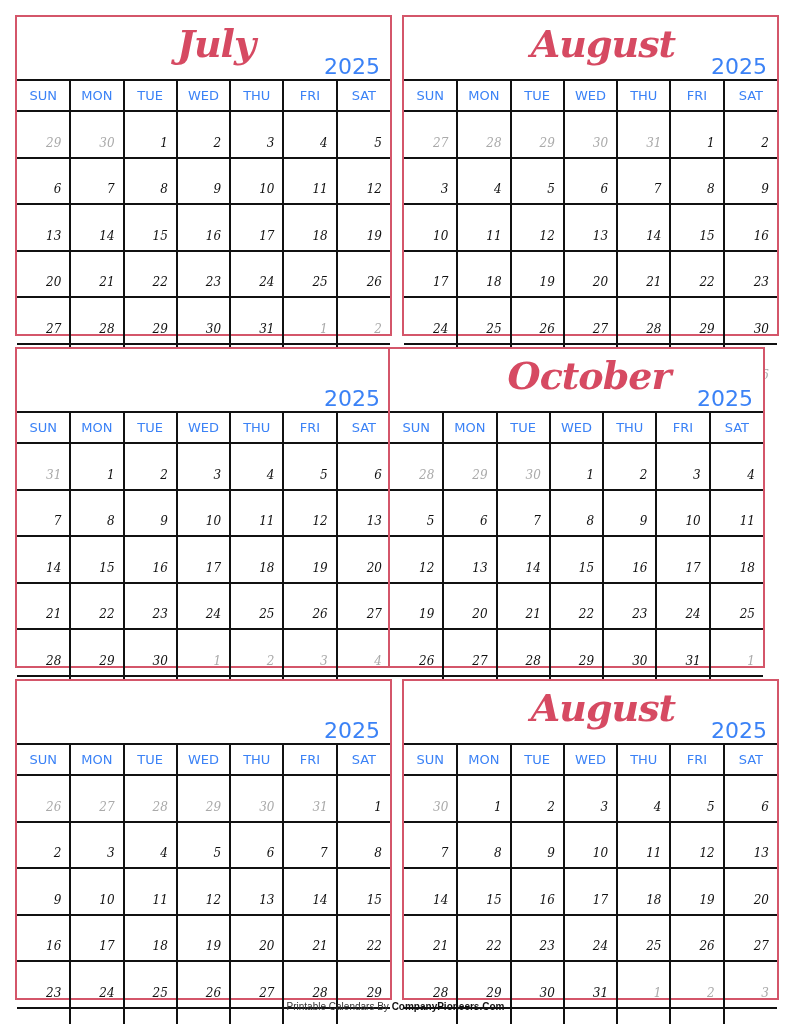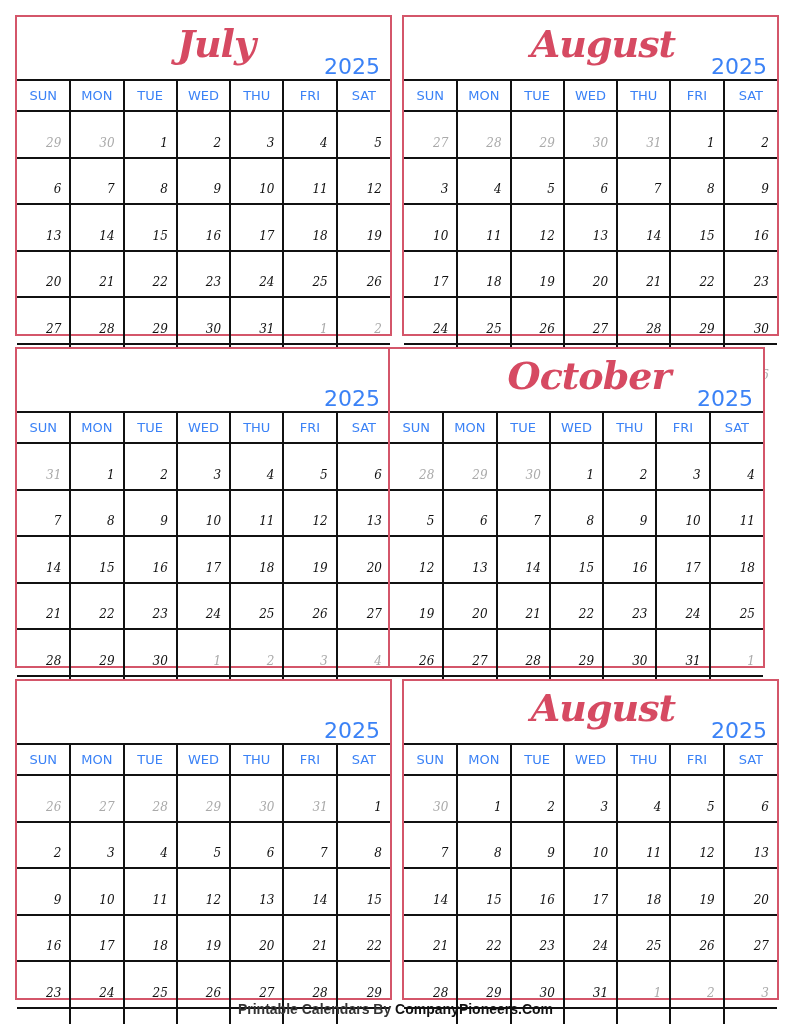--- a/index.html
+++ b/index.html
@@ -7,21 +7,21 @@
   .panel{position:absolute;width:373px;height:317px;border:2px solid #d4566a;box-sizing:content-box;background:#fff;}
   .title-area{position:relative;height:62px;}
   .month{position:absolute;left:0;right:0;top:4px;text-align:center;font-family:"DejaVu Serif",serif;font-style:italic;font-weight:bold;font-size:38px;color:#d64a62;letter-spacing:-1px;margin-left:25px;}
   .year{position:absolute;right:10px;bottom:0px;font-family:"DejaVu Sans",sans-serif;font-size:22px;color:#3b82f6;}
   table{border-collapse:collapse;width:100%;table-layout:fixed;}
   th{height:19px;border:2px solid #111;border-left:none;font-weight:normal;font-size:13px;color:#3b82f6;padding:5px;font-family:"DejaVu Sans",sans-serif;}
   td{height:37.5px;border:2px solid #111;border-left:none;text-align:right;vertical-align:bottom;padding:0 8px 7px 0;font-size:12px;font-family:"DejaVu Serif",serif;font-style:italic;color:#111;}
   tr > *:last-child{border-right:none;}
   tbody tr:last-child td{border-bottom:none;}
   td.muted{color:#aaa;}
-  .footer{position:absolute;left:0;right:0;top:1001px;text-align:center;font-size:14px;color:#333;font-weight:bold;}
+  .footer{position:absolute;left:0;right:0;top:1001px;text-align:center;font-size:10px;color:#333;}
   .footer b{color:#111;}
 </style>
 </head>
 <body>
 
 <div id="calendars">
     <div class="panel" style="left: 15px; top: 15px;">
       <div class="title-area">
         <div class="month">July</div>
         <div class="year">2025</div>

